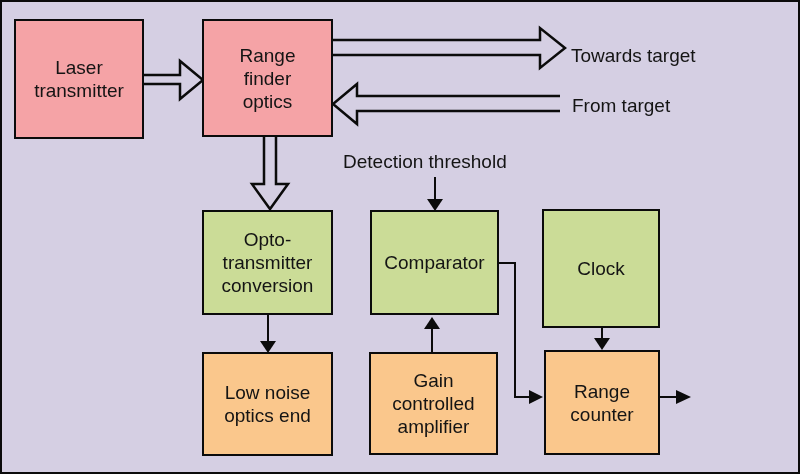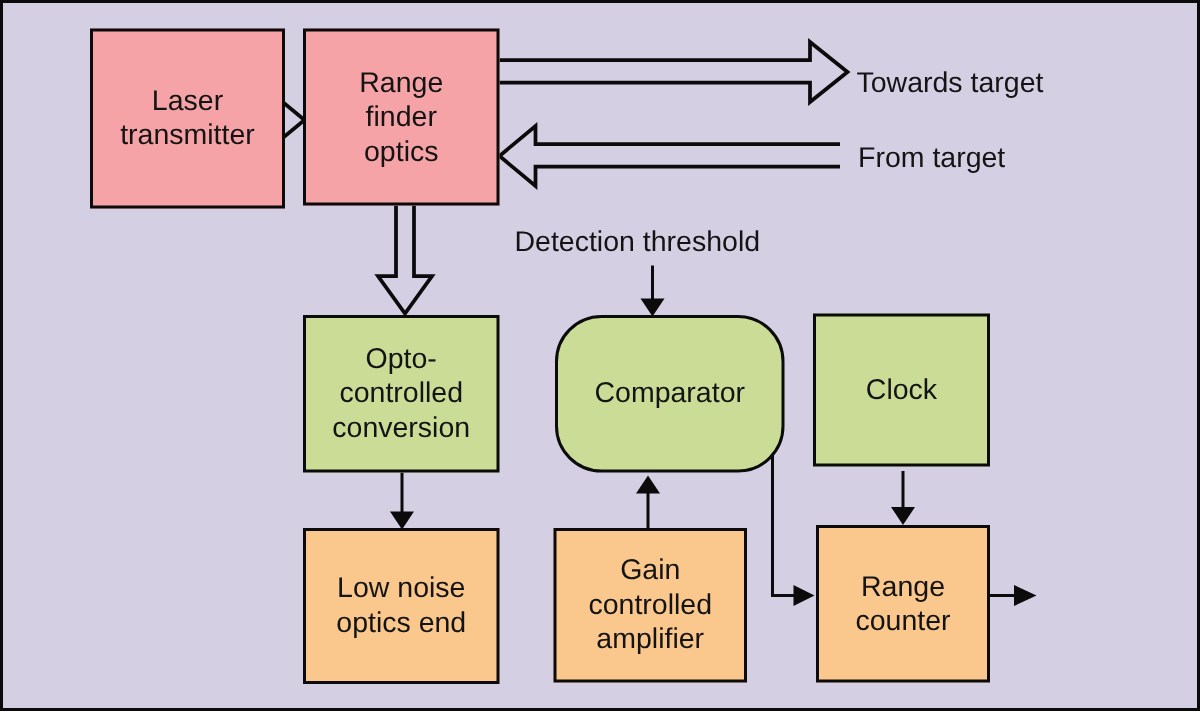--- a/index.html
+++ b/index.html
@@ -90,42 +90,42 @@
     <g>
       <polyline class="stroke" points="497,261 513,261 513,395 529,395"></polyline>
       <polygon class="head" points="527,388 527,402 541,395"></polygon>
     </g>
     <g>
       <line class="stroke" x1="658" y1="395" x2="676" y2="395"></line>
       <polygon class="head" points="674,388 674,402 689,395"></polygon>
     </g>
   </svg>
 
-  <div class="box pink" style="left:12px;top:17px;width:130px;height:120px;margin-left:46px;">
+  <div class="box pink" style="left:12px;top:17px;width:130px;height:120px;">
     <span class="box-label">Laser
 transmitter</span>
   </div>
 
   <div class="box pink" style="left:200px;top:17px;width:131px;height:118px;">
     <span class="box-label">Range
 finder
 optics</span>
   </div>
 
   <div class="box green" style="left:200px;top:208px;width:131px;height:105px;">
     <span class="box-label">Opto-
-controlled
+transmitter
 conversion</span>
   </div>
 
-  <div class="box green" style="left:368px;top:208px;width:153px;height:105px;border-radius:31px;">
+  <div class="box green" style="left:368px;top:208px;width:129px;height:105px;">
     <span class="box-label">Comparator</span>
   </div>
 
-  <div class="box green" style="left:540px;top:207px;width:118px;height:102px;">
+  <div class="box green" style="left:540px;top:207px;width:118px;height:119px;">
     <span class="box-label">Clock</span>
   </div>
 
   <div class="box orange" style="left:200px;top:350px;width:131px;height:104px;">
     <span class="box-label">Low noise
 optics end</span>
   </div>
 
   <div class="box orange" style="left:367px;top:350px;width:129px;height:103px;justify-content:center;">
     <span class="box-label">Gain

